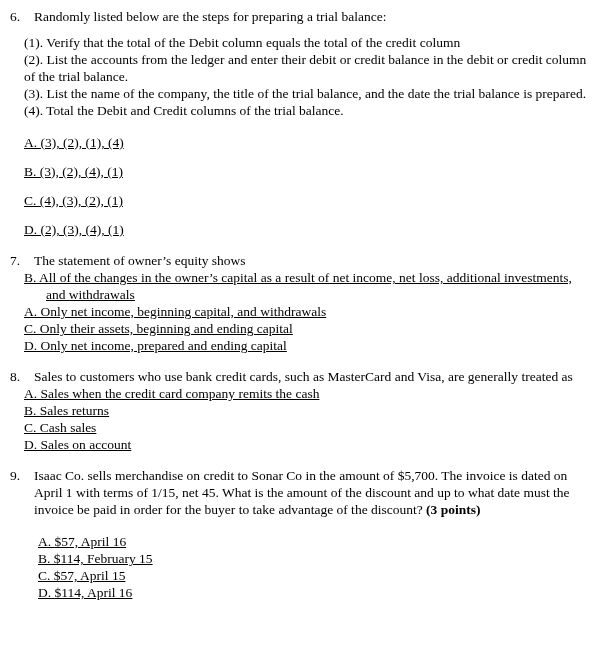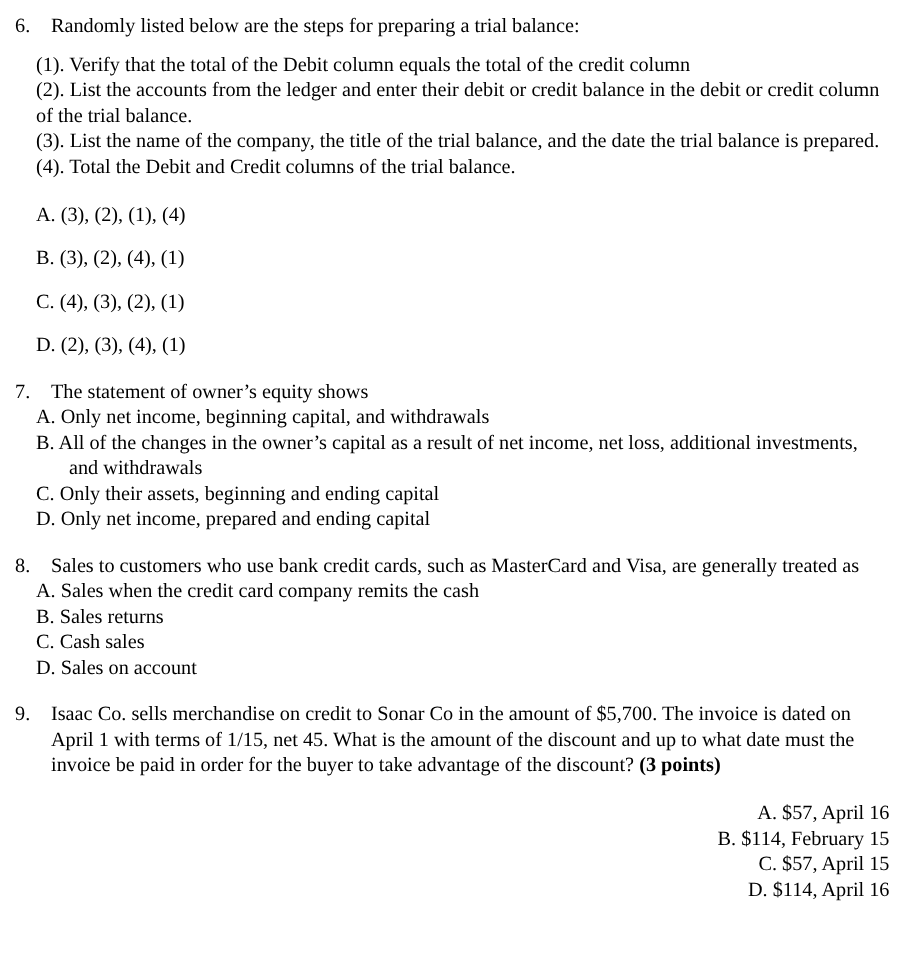--- a/index.html
+++ b/index.html
@@ -39,26 +39,26 @@
     margin: 0;
   }
   .options {
     margin: 0 0 0 14px;
   }
   .options.gap-top {
     margin-top: 15px;
   }
   .options.deep-indent {
     margin-left: 28px;
-    text-align: right;
   }
   .option {
     margin: 0;
     padding-left: 22px;
     text-indent: -22px;
+    text-decoration: underline;
   }
   .options.spaced .option {
     margin-bottom: 12px;
   }
   .options.spaced .option:last-child {
     margin-bottom: 0;
   }
   .bold {
     font-weight: bold;
   }
@@ -86,22 +86,22 @@
       <p class="option">D. (2), (3), (4), (1)</p>
     </div>
   </div>
 
   <div class="question">
     <div class="q-head">
       <span class="q-num">7.</span>
       <span class="q-text">The statement of owner’s equity shows</span>
     </div>
     <div class="options">
+      <p class="option">B.  All of the changes in the owner’s capital as a result of net income, net loss, additional investments, and withdrawals</p>
       <p class="option">A.  Only net income, beginning capital, and withdrawals</p>
-      <p class="option">B.  All of the changes in the owner’s capital as a result of net income, net loss, additional investments, and withdrawals</p>
       <p class="option">C.  Only their assets, beginning and ending capital</p>
       <p class="option">D.  Only net income, prepared and ending capital</p>
     </div>
   </div>
 
   <div class="question">
     <div class="q-head">
       <span class="q-num">8.</span>
       <span class="q-text">Sales to customers who use bank credit cards, such as MasterCard and Visa, are generally treated as</span>
     </div>

